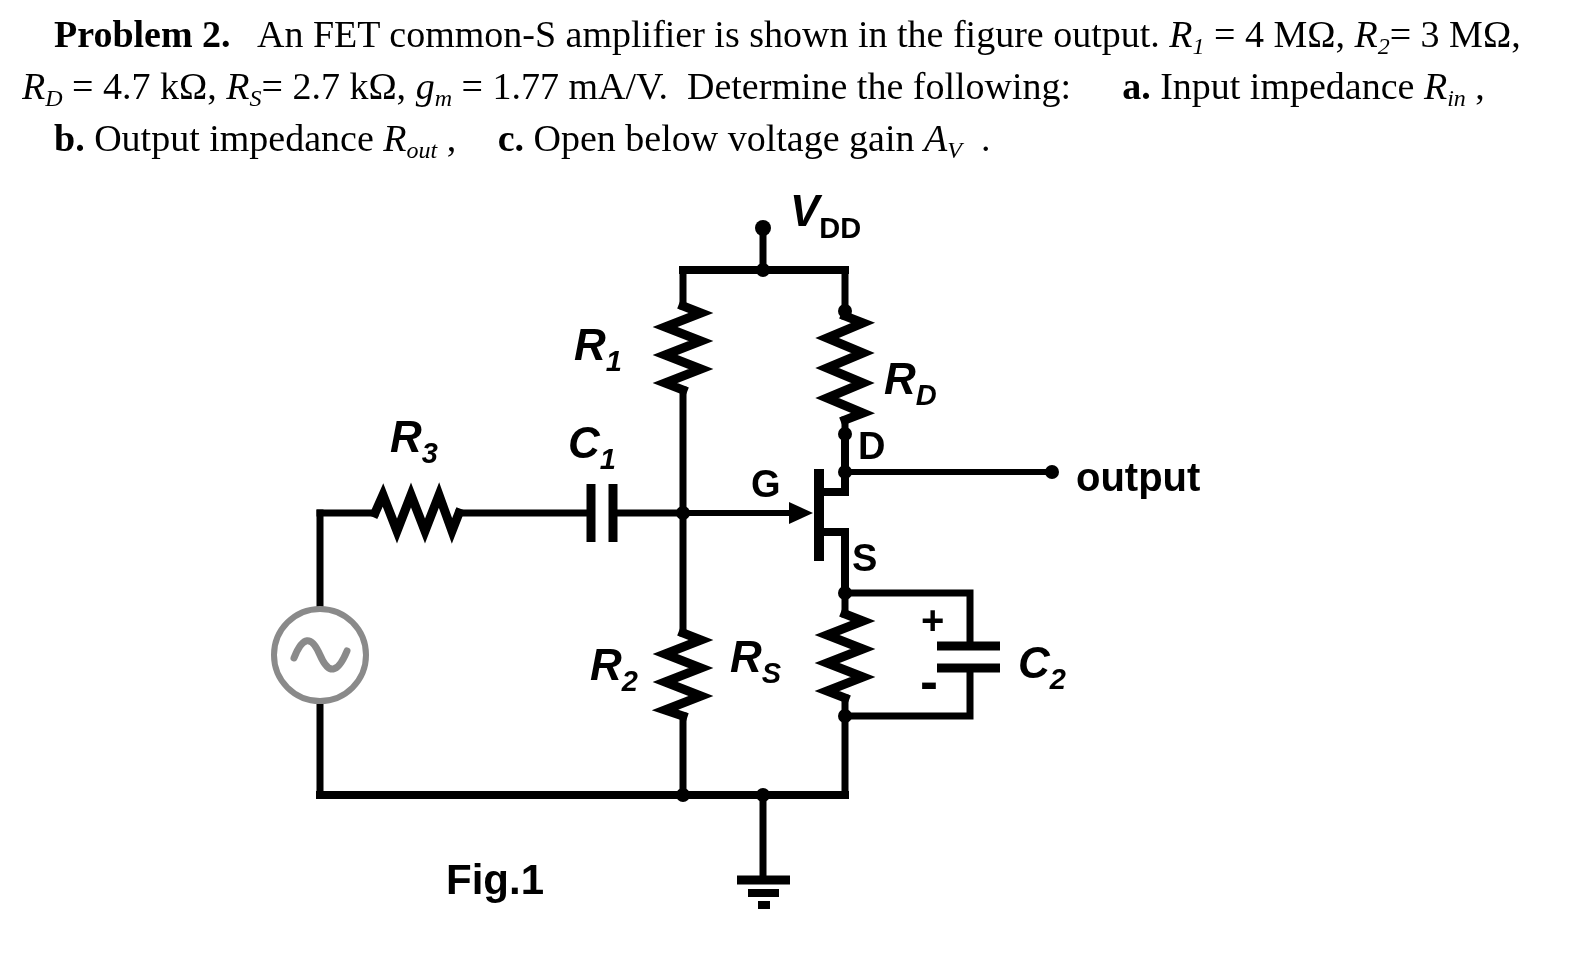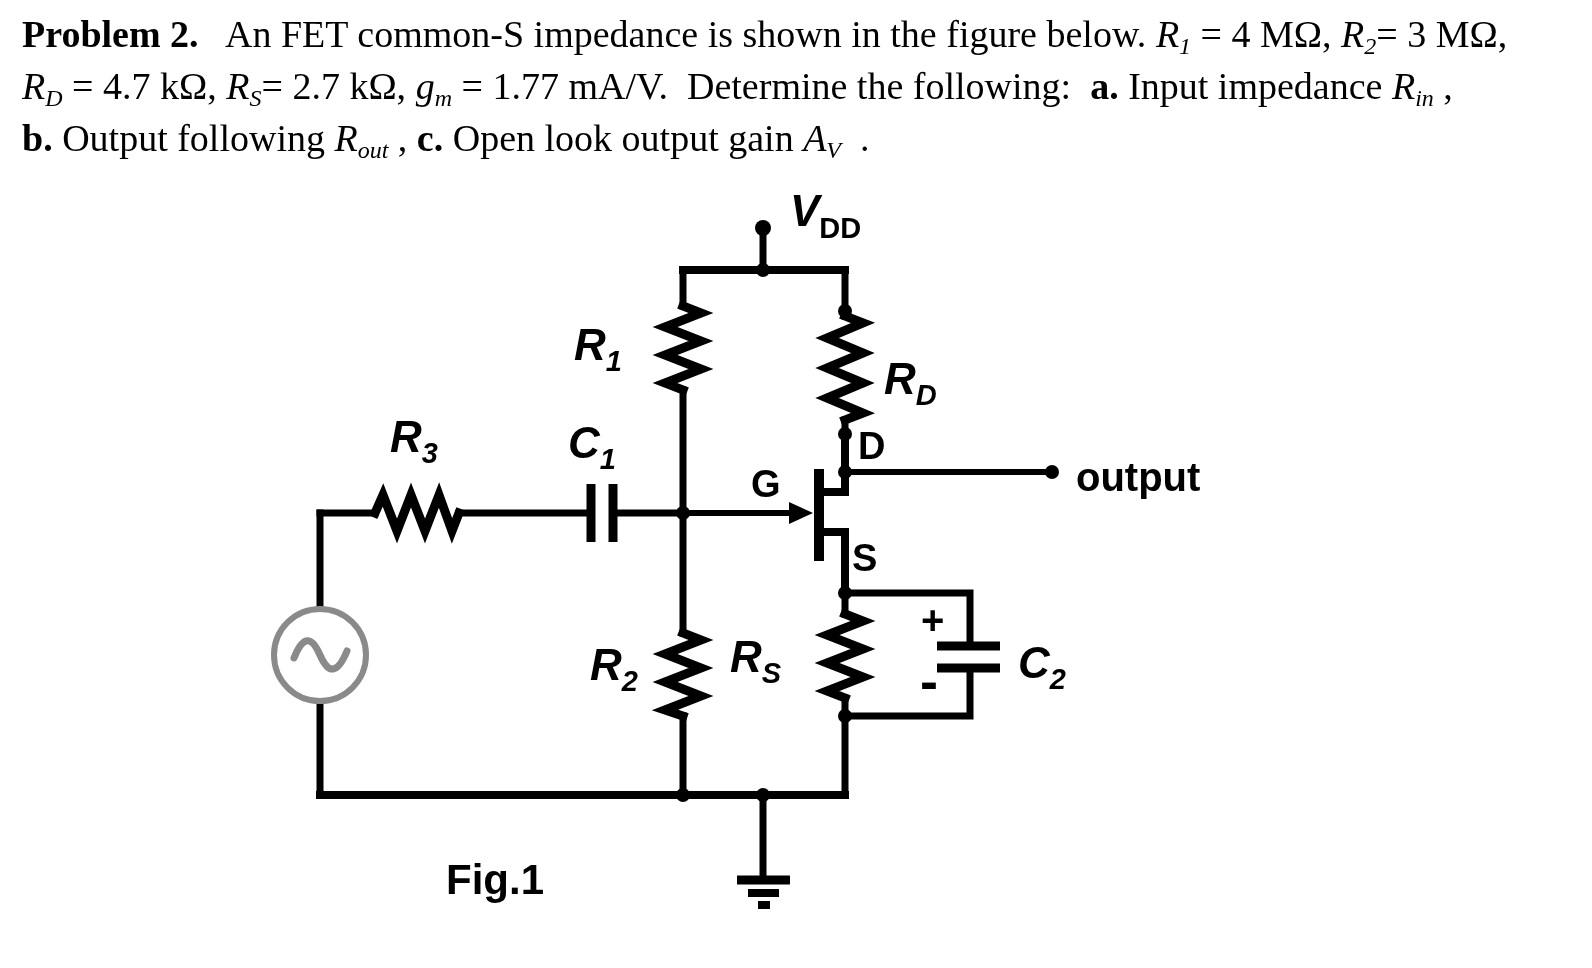--- a/index.html
+++ b/index.html
@@ -1,21 +1,21 @@
 <!DOCTYPE html>
 <html><head>
 <meta charset="utf-8">
 <style>
   html,body{margin:0;padding:0;background:#ffffff;}
   .page{position:relative;width:1592px;height:968px;background:#ffffff;overflow:hidden;
         font-family:"Liberation Serif",serif;color:#000;}
   .problem{position:absolute;left:22px;top:8px;width:1566px;overflow:hidden;
            font-size:38px;line-height:52px;}
   .problem .pline{white-space:pre;height:52px;overflow:hidden;}
-  .b{font-weight:bold;}
+  .b{font-weight:bold;margin-left:32px;}
   .i{font-style:italic;}
   .sub{font-size:24px;vertical-align:-7px;}
   .circuit{position:absolute;left:0;top:0;width:1592px;height:968px;}
   
   .w{stroke:#000;stroke-width:7;fill:none;stroke-linecap:square;}
   .w8{stroke-width:8;}
   .w6{stroke-width:6;}
   .zig{stroke:#000;stroke-width:9;fill:none;stroke-linejoin:miter;stroke-miterlimit:14;stroke-linecap:square;}
   .plate{stroke:#000;stroke-width:9;stroke-linecap:butt;}
   .dot{fill:#000;stroke:none;}
@@ -29,23 +29,23 @@
   .figlab{font-size:42px;font-style:normal;}
   .pol{font-size:40px;font-style:normal;}
   .polminus{font-size:54px;font-style:normal;}
 </style>
 </head>
 <body>
 
 <div class="page">
 
   <div class="problem">
-    <div class="pline"><span class="b">Problem 2.</span><span>   An FET common-S impedance is shown in the figure below. </span><span class="i">R</span><span class="i sub">1</span><span> = 4 MΩ, </span><span class="i">R</span><span class="i sub">2</span><span>= 3 MΩ,</span></div>
+    <div class="pline"><span class="b">Problem 2.</span><span>   An FET common-S amplifier is shown in the figure output. </span><span class="i">R</span><span class="i sub">1</span><span> = 4 MΩ, </span><span class="i">R</span><span class="i sub">2</span><span>= 3 MΩ,</span></div>
     <div class="pline"><span class="i">R</span><span class="i sub">D</span><span> = 4.7 kΩ, </span><span class="i">R</span><span class="i sub">S</span><span>= 2.7 kΩ, </span><span class="i">g</span><span class="i sub">m</span><span> = 1.77 mA/V.  Determine the following:  </span><span class="b">a.</span><span> Input impedance </span><span class="i">R</span><span class="i sub">in</span><span> ,</span></div>
-    <div class="pline"><span class="b">b.</span><span> Output following </span><span class="i">R</span><span class="i sub">out</span><span> , </span><span class="b">c.</span><span> Open look output gain </span><span class="i">A</span><span class="i sub">V</span><span>  .</span></div>
+    <div class="pline"><span class="b">b.</span><span> Output impedance </span><span class="i">R</span><span class="i sub">out</span><span> , </span><span class="b">c.</span><span> Open below voltage gain </span><span class="i">A</span><span class="i sub">V</span><span>  .</span></div>
   </div>
 
   <svg class="circuit" viewBox="0 0 1592 968" xmlns="http://www.w3.org/2000/svg">
 
     <g>
       <path class="w" d="M763,234 V270"></path>
       <path class="w w8" d="M683,270 H845"></path>
       <path class="w" d="M683,270 V306 M683,390 V633 M683,716 V795"></path>
       <path class="w" d="M845,270 V316 M845,420 V434"></path>
       <path class="w" d="M320,513 V609 M320,701 V795"></path>

